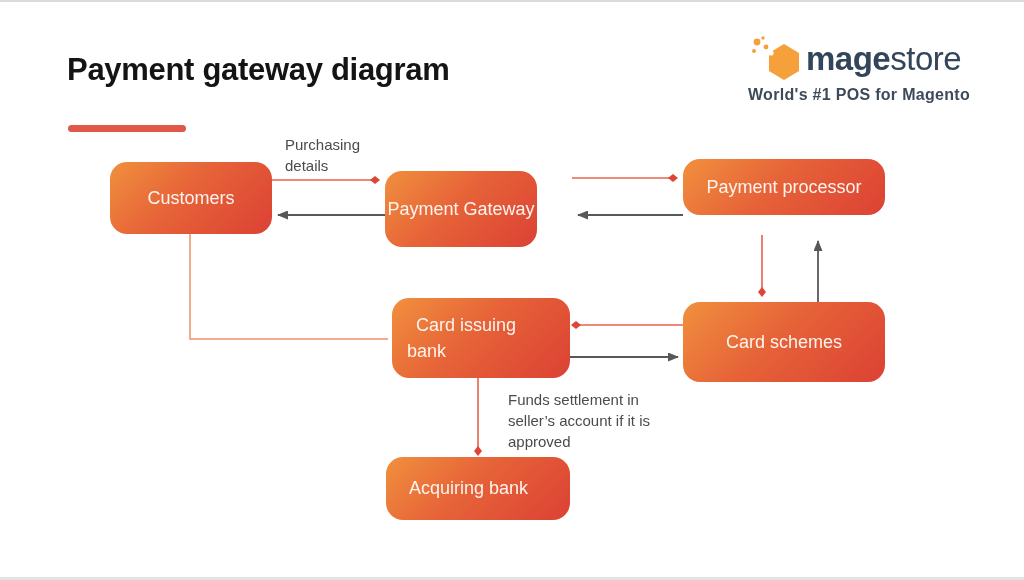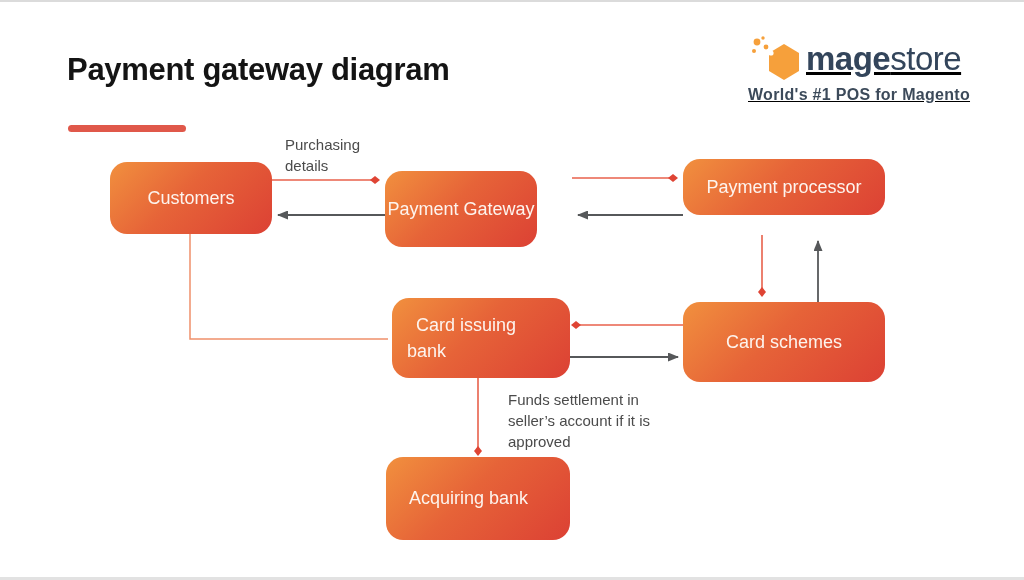--- a/index.html
+++ b/index.html
@@ -35,21 +35,20 @@
     height: 7px;
     border-radius: 3.5px;
     background: #e0584a;
   }
   
   .logo {
     position: absolute;
     left: 748px;
     top: 33px;
     width: 222px;
-    text-decoration: underline;
   }
   .logo-row {
     display: flex;
     align-items: center;
     justify-content: flex-start;
   }
   .logo-hex {
     width: 56px;
     height: 46px;
     flex: 0 0 auto;
@@ -84,21 +83,21 @@
     box-sizing: border-box;
   }
   .node.center { justify-content: center; text-align: center; }
   .node.left   { justify-content: flex-start; text-align: left; }
   .node-customers        { left: 110px; top: 160px; width: 162px; height: 72px; }
   .node-payment-gateway  { left: 385px; top: 169px; width: 152px; height: 76px; }
   .node-payment-processor{ left: 683px; top: 157px; width: 202px; height: 56px; }
   .node-card-issuing-bank{ left: 392px; top: 296px; width: 178px; height: 80px; padding-left: 15px; }
   .node-card-issuing-bank .wrap { width: 122px; text-indent: 9px; line-height: 1.45; }
   .node-card-schemes     { left: 683px; top: 300px; width: 202px; height: 80px; }
-  .node-acquiring-bank   { left: 386px; top: 455px; width: 184px; height: 83px; padding-left: 23px; }
+  .node-acquiring-bank   { left: 386px; top: 455px; width: 184px; height: 63px; padding-left: 23px; }
   
   .annotation {
     position: absolute;
     font-size: 15px;
     line-height: 21px;
     color: #4b4b4b;
   }
   .ann-purchasing { left: 285px; top: 132px; width: 100px; }
   .ann-funds      { left: 508px; top: 387px; width: 146px; }
   

